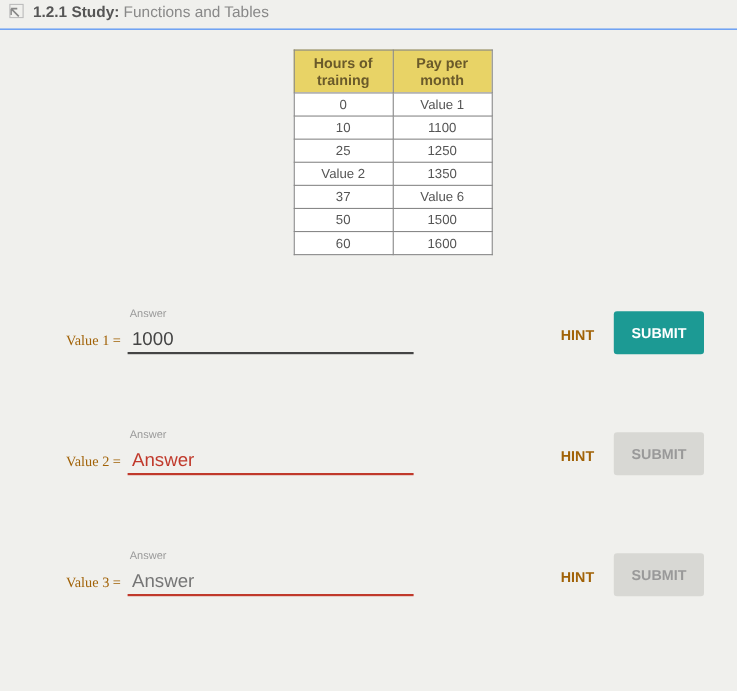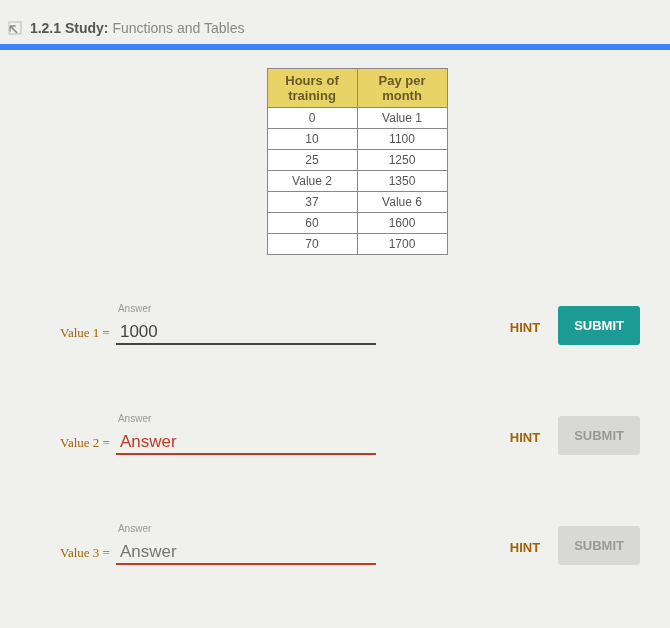--- a/index.html
+++ b/index.html
@@ -7,22 +7,22 @@
     margin: 0;
     padding: 0;
     width: 670px;
     height: 628px;
     background: #f0f0ed;
     font-family: Arial, sans-serif;
     color: #555;
     overflow: hidden;
   }
   .header {
-    padding: 20px 8px 6px 8px;
-    border-bottom: 6px solid #3b82f6;
+    padding: 2px 8px 6px 8px;
+    border-bottom: 1px solid #3b82f6;
     font-size: 14px;
     color: #666;
   }
   .header .back-icon {
     display: inline-block;
     vertical-align: middle;
     margin-right: 4px;
   }
   .header .section-num { font-weight: bold; color:#555; }
   .header .section-type { font-weight: bold; color:#555; }
@@ -166,26 +166,26 @@
         </tr>
         <tr>
           <td>Value 2</td>
           <td>1350</td>
         </tr>
         <tr>
           <td>37</td>
           <td>Value 6</td>
         </tr>
         <tr>
+          <td>50</td>
+          <td>1500</td>
+        </tr>
+        <tr>
           <td>60</td>
           <td>1600</td>
-        </tr>
-        <tr>
-          <td>70</td>
-          <td>1700</td>
         </tr>
       </tbody>
   </table>
 </div>
 
 <div class="answers" id="answers-section">
     <div class="answer-row">
       <div class="label-col">Value 1 =</div>
       <div class="input-col">
         <div class="small-label">Answer</div>

